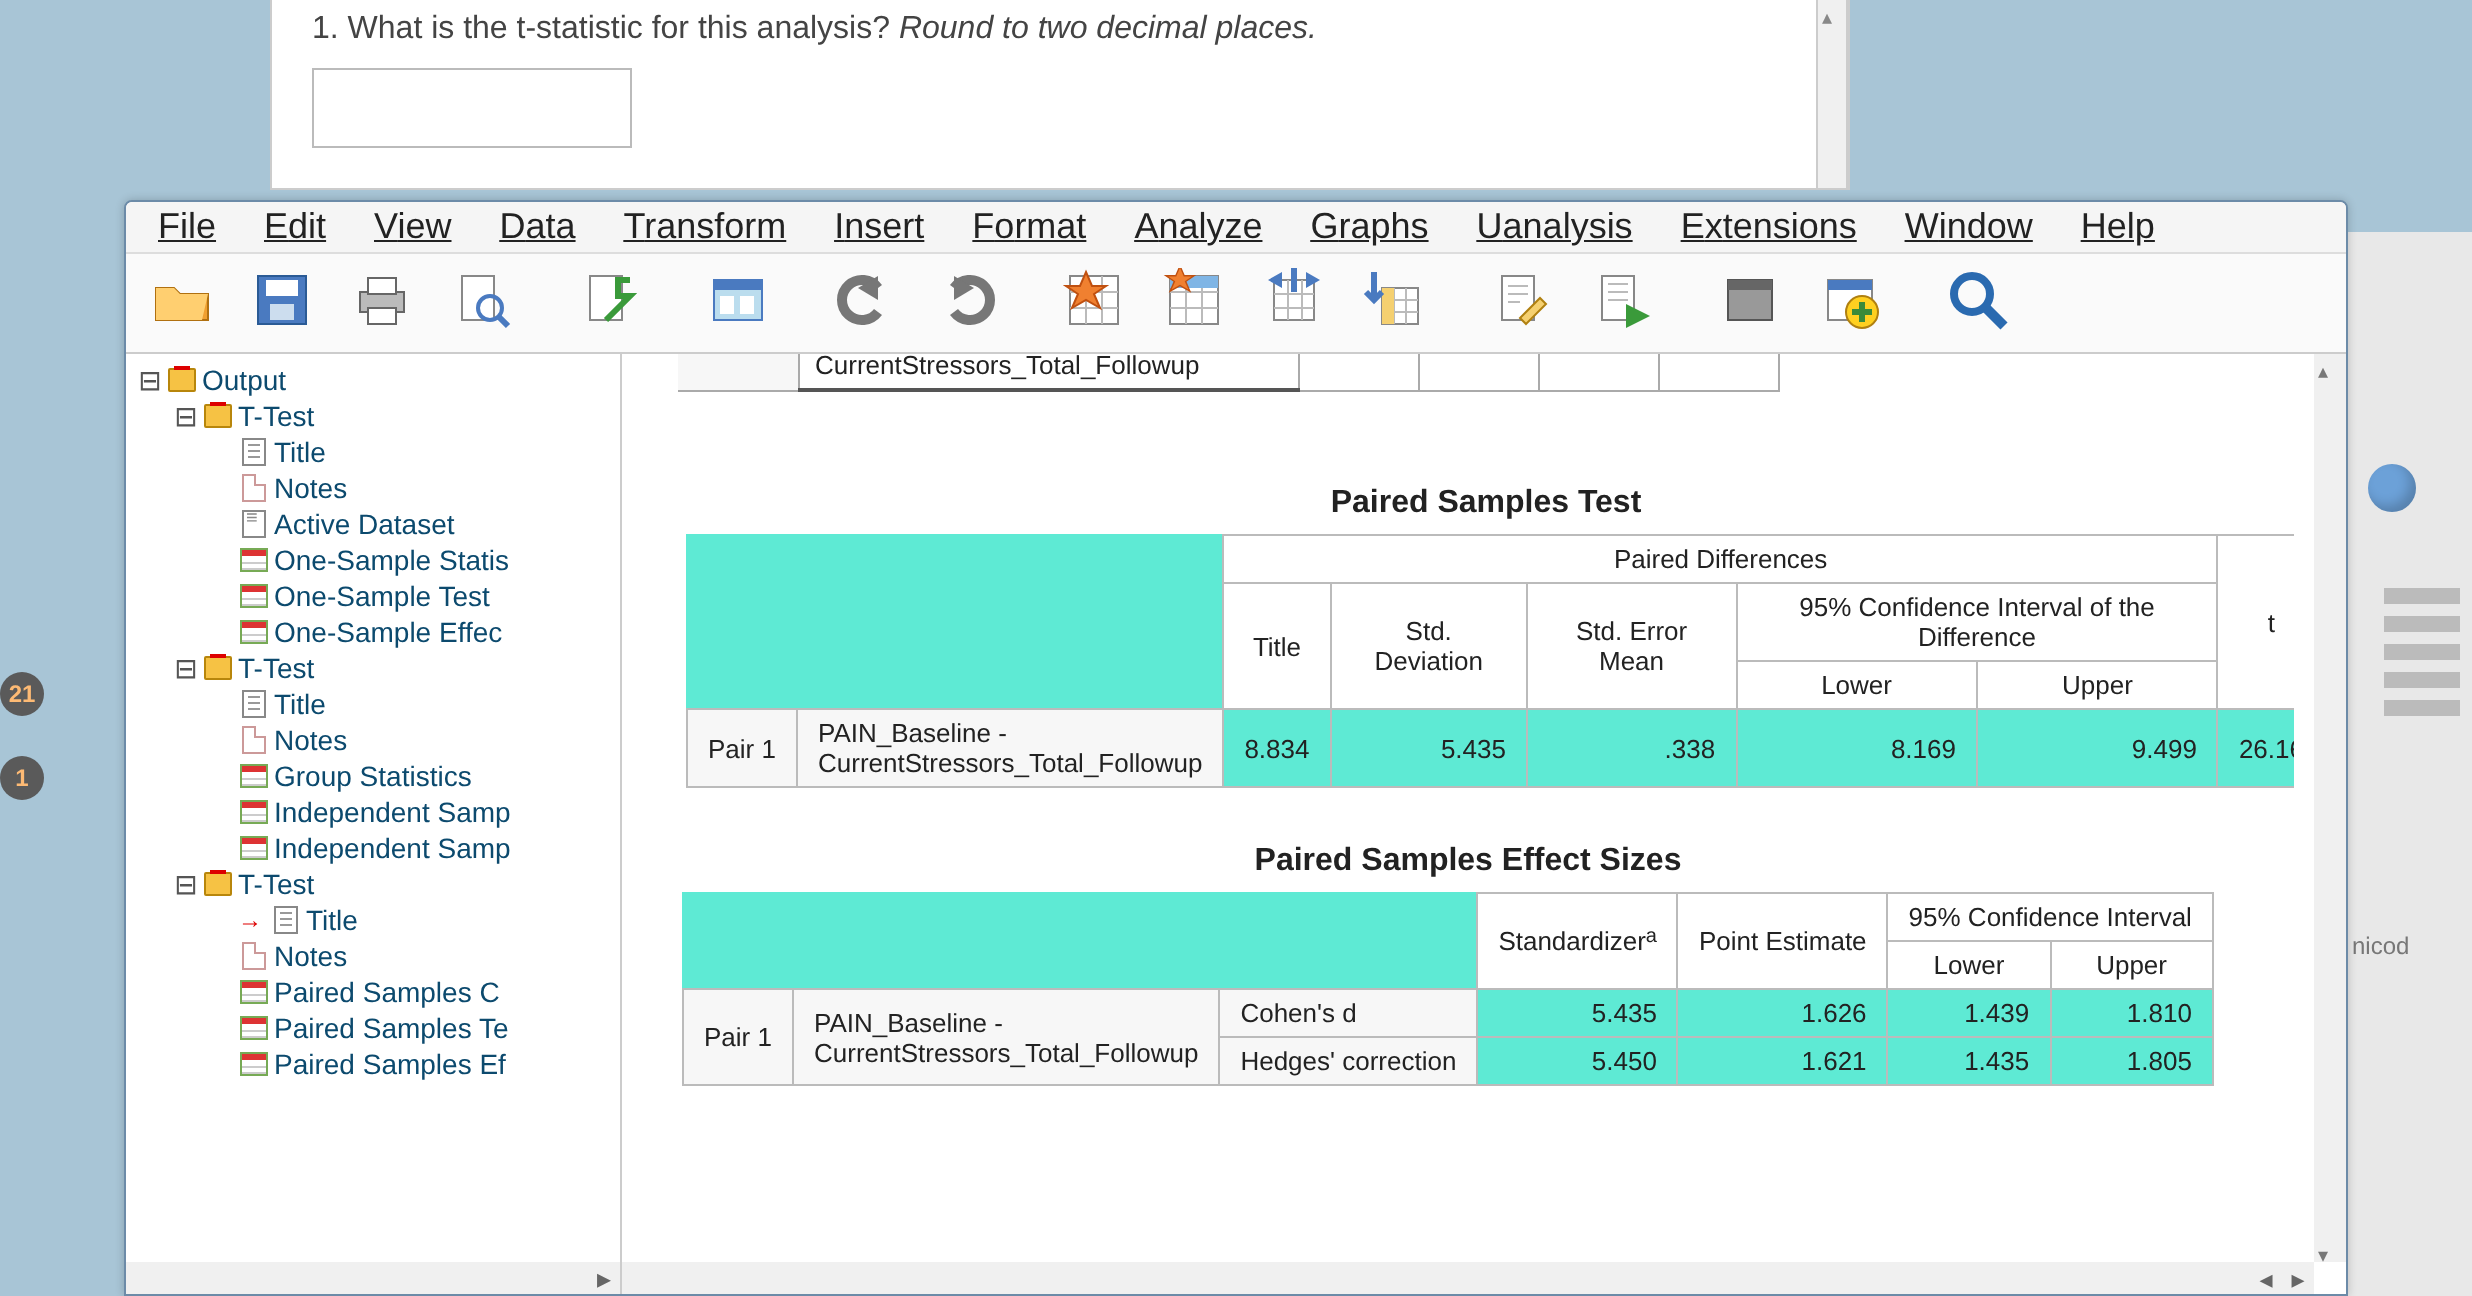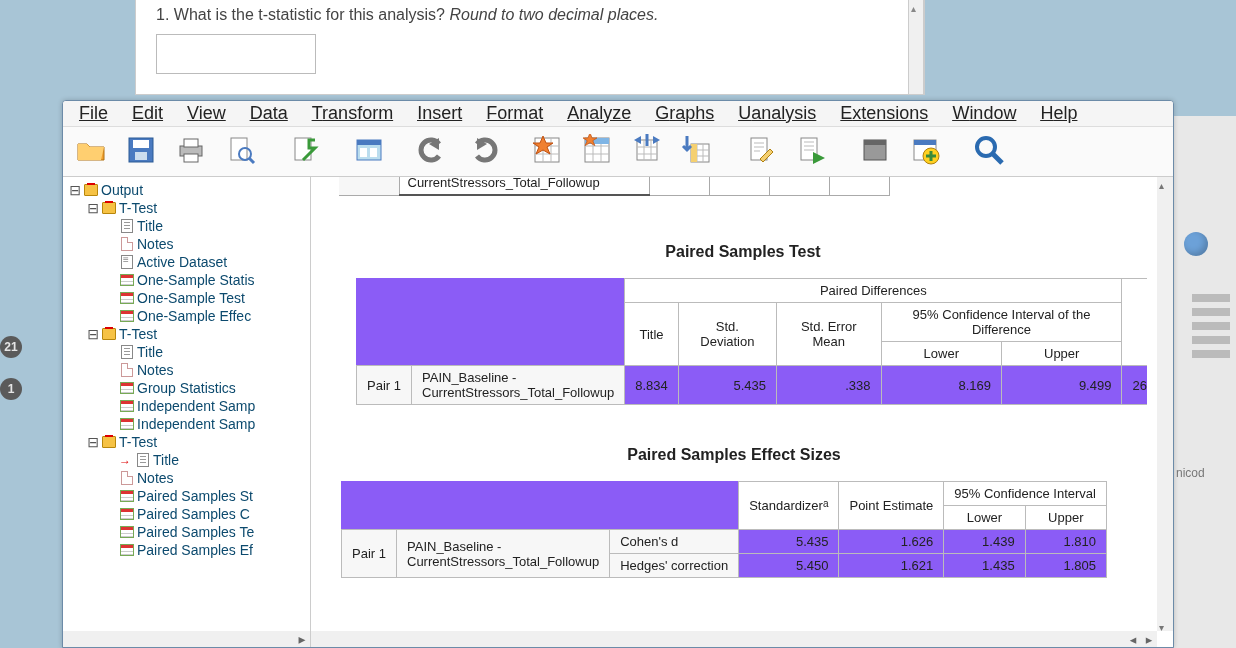--- a/index.html
+++ b/index.html
@@ -32,21 +32,21 @@
   .question-scroll {
     position: absolute; top: 0; left: 908px; width: 16px; height: 95px;
     background: #f0f0f0; border:1px solid #ccc; border-top:none;
   }
   .question-scroll .thumb { position:absolute; top:0; left:2px; width:10px; height:10px; }
   .question-scroll .thumb:before { content:"▴"; color:#888; font-size:10px; }
 
   
   .badge {
     position: absolute; left: 0; width: 22px; height: 22px; border-radius: 11px;
-    background: #5a5a5a; color: #e5e5e5; font-size: 12px; font-weight: bold;
+    background: #5a5a5a; color: #fdba74; font-size: 12px; font-weight: bold;
     display:flex; align-items:center; justify-content:center;
   }
 
   
   .spss {
     position: absolute;
     top: 100px; left: 62px;
     width: 1112px; height: 548px;
     background: #fdfdfd;
     border: 1px solid #6c8ba8;
@@ -145,22 +145,22 @@
     border-collapse: collapse;
   }
   .frag td { border:1px solid #aaa; padding: 4px 8px; font-size:13px; background:#fff;}
   .frag .rowhead { background:#eee; width:60px; }
   .frag-wrap { position:relative; height:42px; overflow:hidden; }
   .frag tbody td.label { width:250px; border-bottom:2px solid #555;}
 
   
   .otable-title { font-weight:bold; font-size:16px; text-align:center; margin: 24px 0 6px; }
   table.ot {
-    border-collapse: collapse; font-size:13px; background:#8b5cf6;
-    margin: 17px;
+    border-collapse: collapse; font-size:13px; background:#5eead4;
+    margin: 4px;
   }
   table.ot th, table.ot td {
     border:1px solid #bbb; padding:4px 10px; text-align:right;
   }
   table.ot th { font-weight:normal; background:#fff; text-align:center;}
   table.ot td.rowh { text-align:left; font-weight:normal; background:#f7f7f7;}
   table.ot td.pair { text-align:left; background:#f7f7f7; width:55px;}
   .ot-wrap { display:block; overflow-x:auto; }
   .paired-test { margin-left:18px; }
   .paired-test table { min-width: 820px;}
@@ -501,27 +501,20 @@
                   <span class="ic">
                     <span class="ic-note"></span>
                   </span>
                   <span class="lbl">Notes</span>
                 </li>
               <li>
                   <span class="exp"></span>
                   <span class="ic">
                     <span class="ic-table"></span>
                   </span>
-                  <span class="lbl">Paired Samples St</span>
-                </li>
-              <li>
-                  <span class="exp"></span>
-                  <span class="ic">
-                    <span class="ic-table"></span>
-                  </span>
                   <span class="lbl">Paired Samples C</span>
                 </li>
               <li>
                   <span class="exp"></span>
                   <span class="ic">
                     <span class="ic-table"></span>
                   </span>
                   <span class="lbl">Paired Samples Te</span>
                 </li>
               <li>

